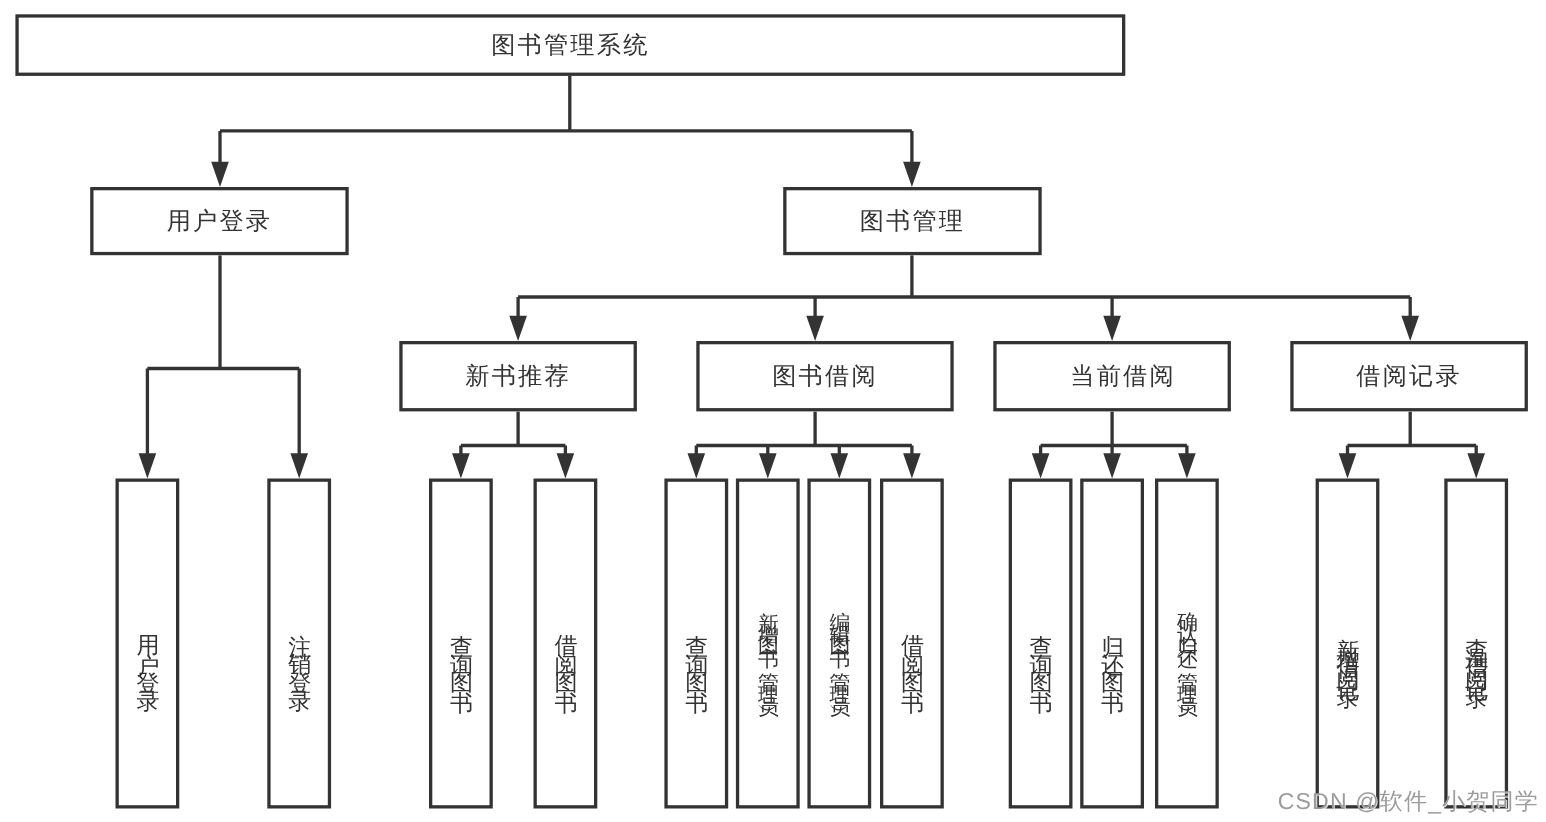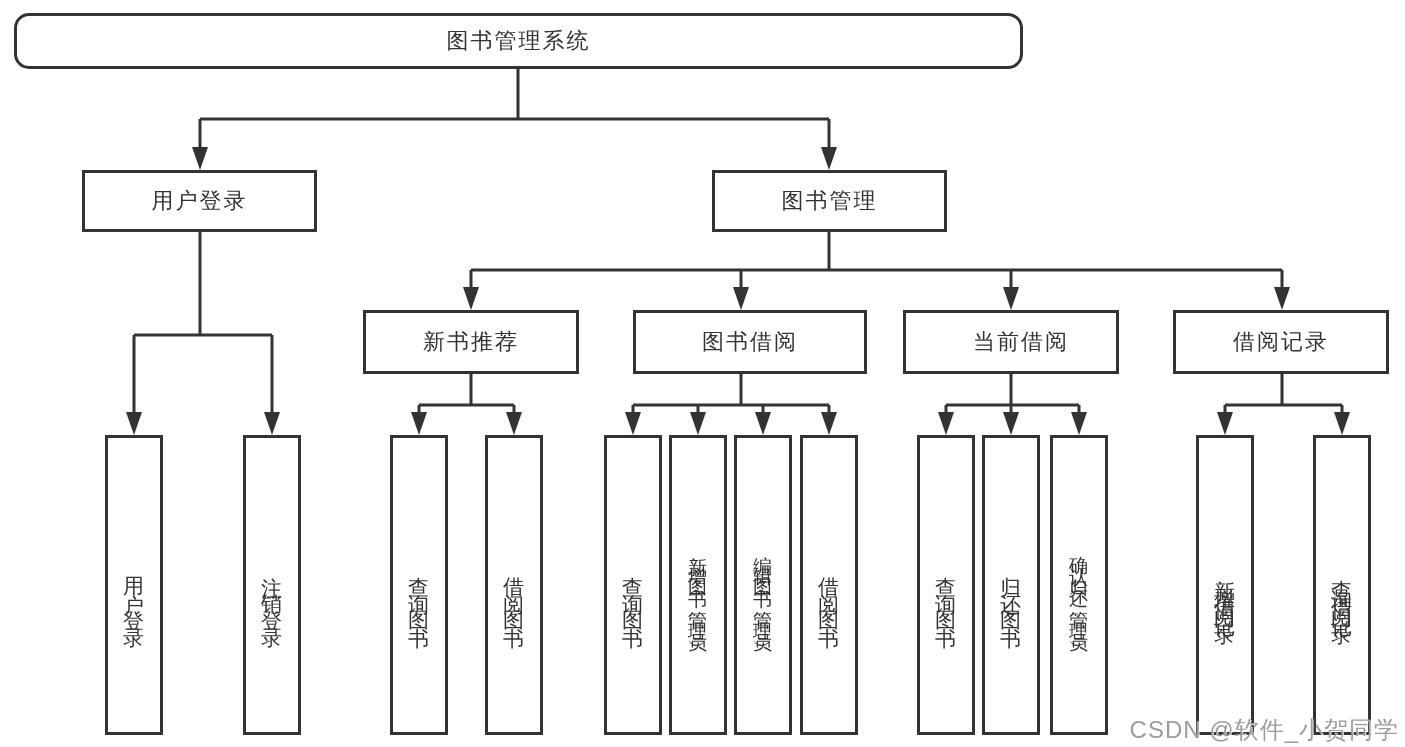--- a/index.html
+++ b/index.html
@@ -52,21 +52,21 @@
     line-height: 1;
     color: #333333;
   }
   .ls4 { letter-spacing: 17px; margin-bottom: -17px; }
   .ls6 { letter-spacing: 9px;  margin-bottom: -9px; }
   .ls9 { letter-spacing: 11px; margin-bottom: -11px; font-size: 19px; }
   .watermark {
     position: absolute;
     top: 714px;
     right: 6px;
-    font-size: 24px;
+    font-size: 21px;
     color: #9c9c9c;
     letter-spacing: 1px;
     white-space: nowrap;
     text-shadow: 1px 1px 0 rgba(255,255,255,0.8);
   }
 </style>
 </head>
 <body>
 
 <div class="canvas">
@@ -107,21 +107,21 @@
       <polygon points="1003,412 1019,412 1011,435"></polygon>
       <polygon points="1071,412 1087,412 1079,435"></polygon>
     </g>
     <g>
       <path d="M1282 374 V405 M1225 405 H1342 M1225 405 V414 M1342 405 V414"></path>
       <polygon points="1217,412 1233,412 1225,435"></polygon>
       <polygon points="1334,412 1350,412 1342,435"></polygon>
     </g>
   </svg>
 
-  <div class="node" style="left:14px; top:13px; width:1009px; height:56px;border-radius:15px;">
+  <div class="node" style="left:14px; top:13px; width:1009px; height:56px;">
     <span class="h-label">图书管理系统</span>
   </div>
 
   <div class="node" style="left:82px; top:170px; width:235px; height:62px;">
     <span class="h-label">用户登录</span>
   </div>
   <div class="node" style="left:363px; top:310px; width:216px; height:64px;">
     <span class="h-label">新书推荐</span>
   </div>
 

